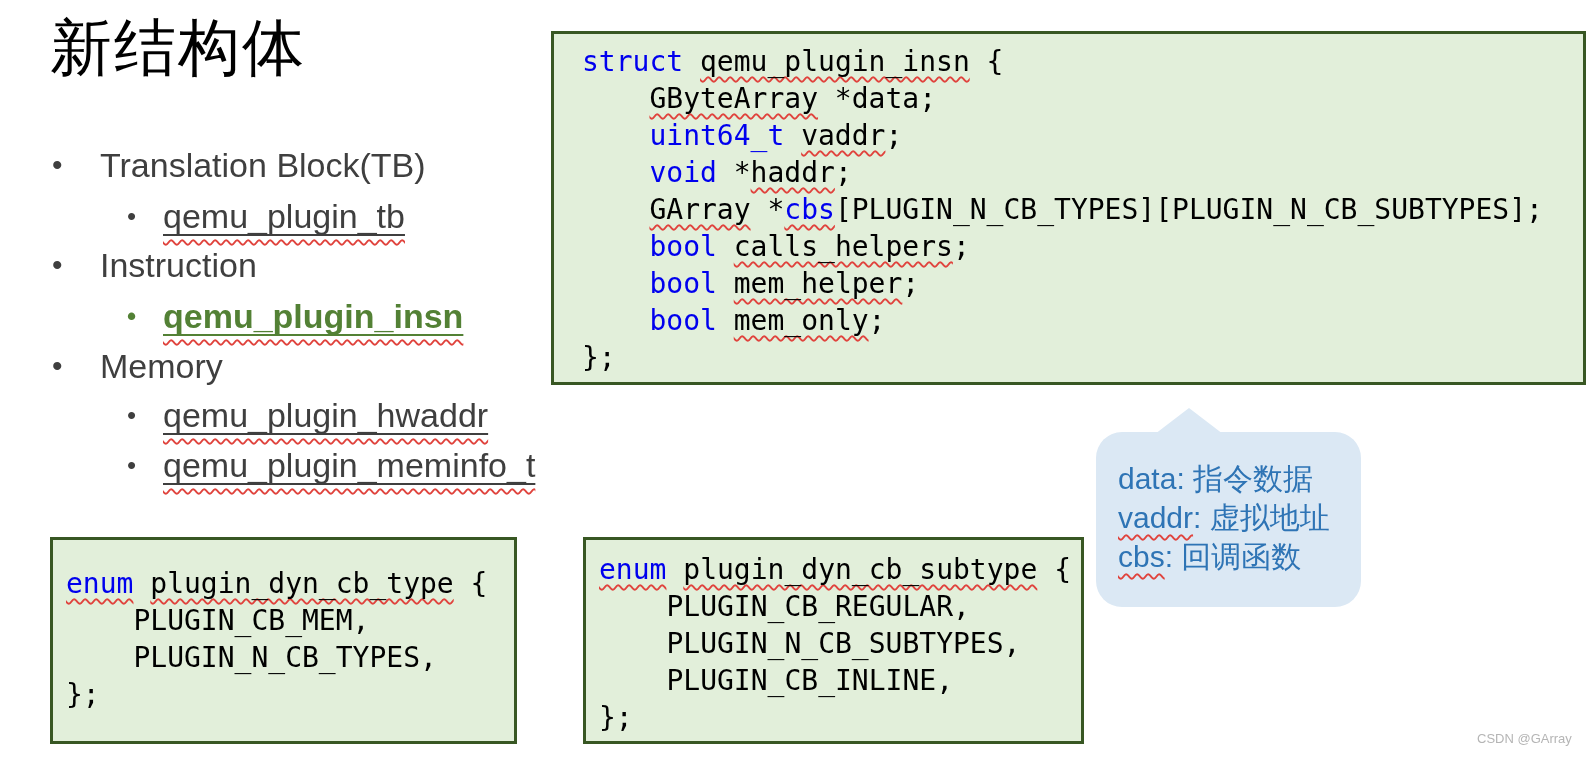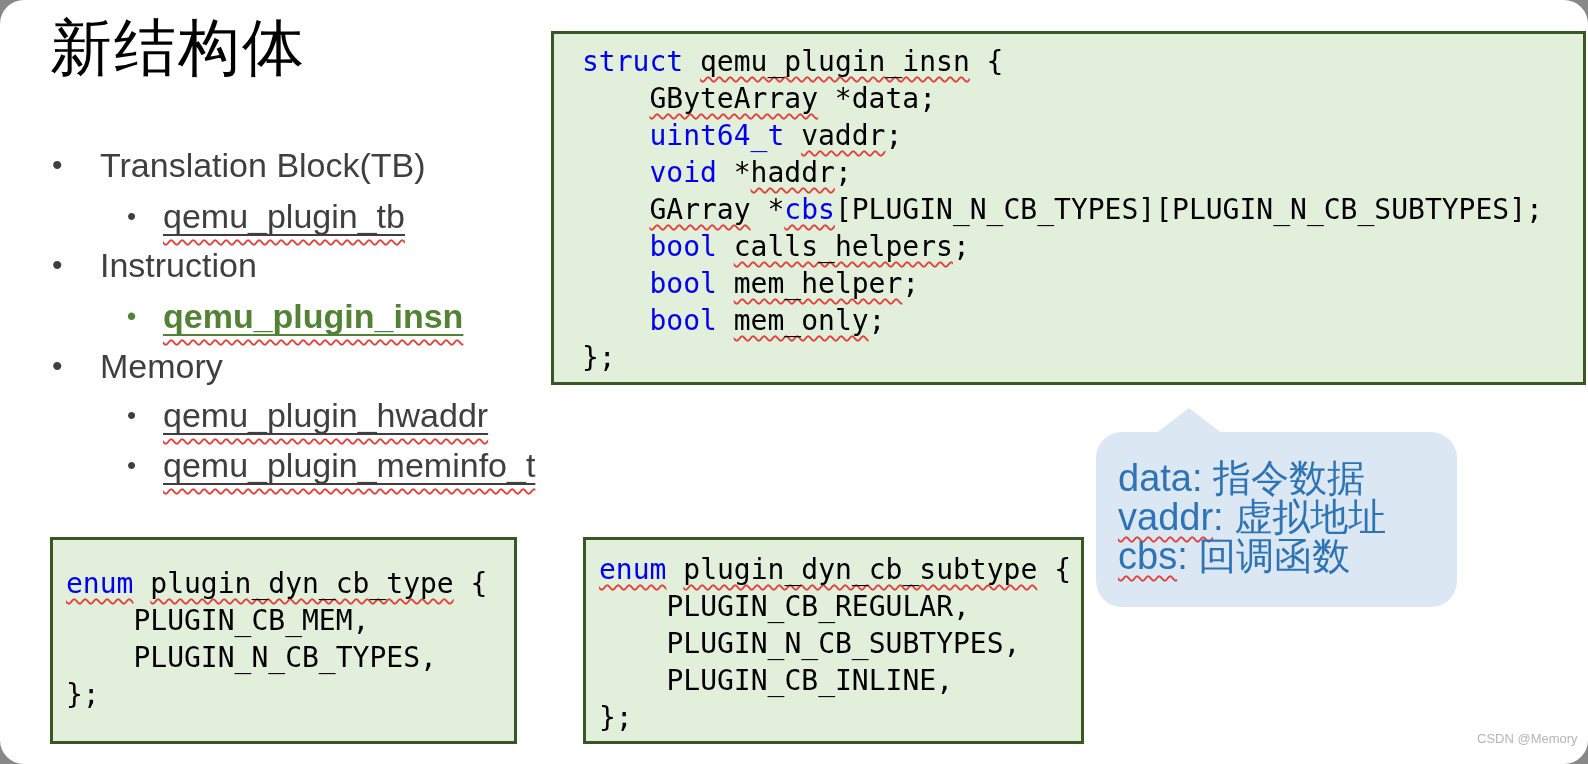--- a/index.html
+++ b/index.html
@@ -1,21 +1,20 @@
 <!DOCTYPE html>
 <html><head>
 <meta charset="utf-8">
 <style>
   * { margin:0; padding:0; box-sizing:border-box; }
   html,body { background:#888; }
   #slide {
     position:relative; width:1588px; height:764px;
     background:#ffffff; overflow:hidden;
     font-family:"Liberation Sans", sans-serif;
-    border-radius:24px;
   }
   
   .title {
     position:absolute; left:50px; top:8px;
     font-size:62px; line-height:80px; color:#000;
     letter-spacing:2px;
   }
   
   .o-item { position:absolute; display:flex; align-items:center;
             font-size:34px; line-height:44px; color:#3f3f3f; }
@@ -45,24 +44,24 @@
   }
   .tline { white-space:pre; }
   .kw { color:#0000ee; }
   .sq { text-decoration:underline wavy #e0433d; text-decoration-thickness:2px;
         text-underline-offset:5px; text-decoration-skip-ink:none; }
   .box-struct  { left:551px; top:31px;  width:1035px; height:354px; padding:9px 0 0 28px; }
   .box-enum1   { left:50px;  top:537px; width:467px;  height:207px; padding:25px 0 0 13px; }
   .box-enum2   { left:583px; top:537px; width:501px;  height:207px; padding:11px 0 0 13px; }
   
   .callout {
-    position:absolute; left:1096px; top:432px; width:361px; height:175px;
+    position:absolute; left:1096px; top:432px; width:265px; height:175px;
     background:#dbe8f4; border-radius:26px;
     padding:27px 0 0 22px;
-    font-size:38px; line-height:39px; color:#2e74b5;
+    font-size:30px; line-height:39px; color:#2e74b5;
   }
   .callout .tline { white-space:pre; }
   .callout .sq { text-underline-offset:6px; }
   .callout-tail {
     position:absolute; left:1155px; top:408px; width:68px; height:26px;
     background:#dbe8f4;
     clip-path:polygon(50% 0, 0 100%, 100% 100%);
   }
   
   .watermark {
@@ -131,15 +130,15 @@
       <div class="tline"><span>};</span></div>
     </div>
 
   <div class="callout-tail"></div>
   <div class="callout">
       <div class="tline"><span>data</span><span>: 指令数据</span></div>
       <div class="tline"><span class="sq">vaddr</span><span>: 虚拟地址</span></div>
       <div class="tline"><span class="sq">cbs</span><span>: 回调函数</span></div>
     </div>
 
-  <div class="watermark">CSDN @Memory</div>
+  <div class="watermark">CSDN @GArray</div>
 
 </div>
 
 </body></html>

